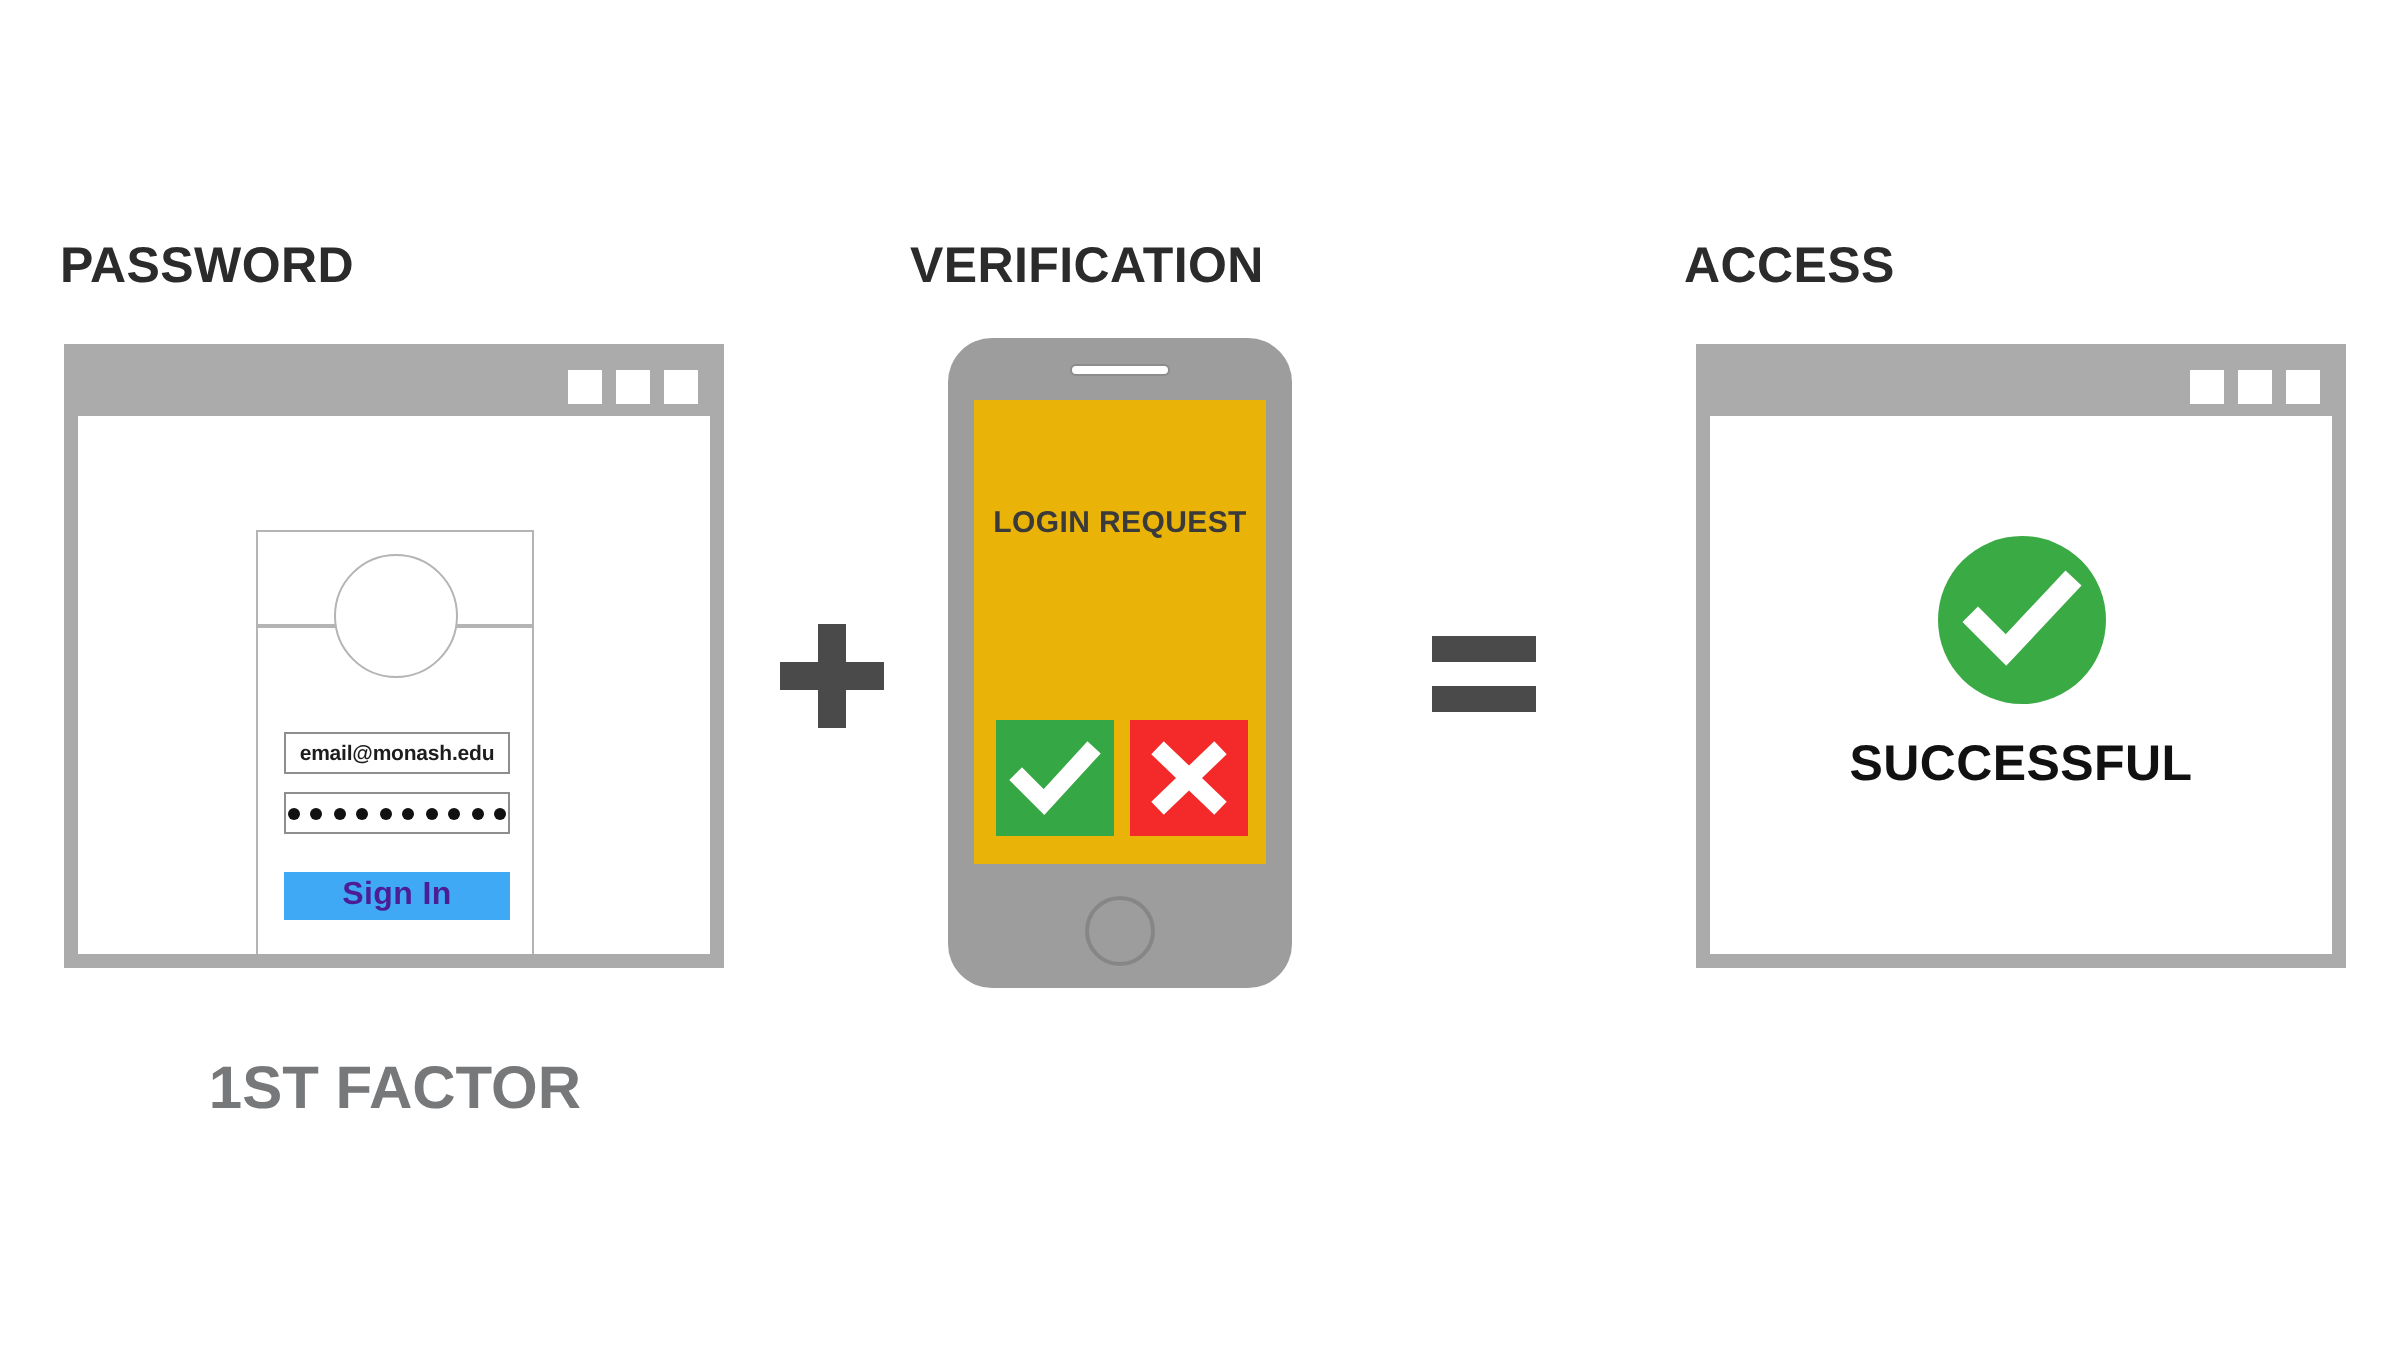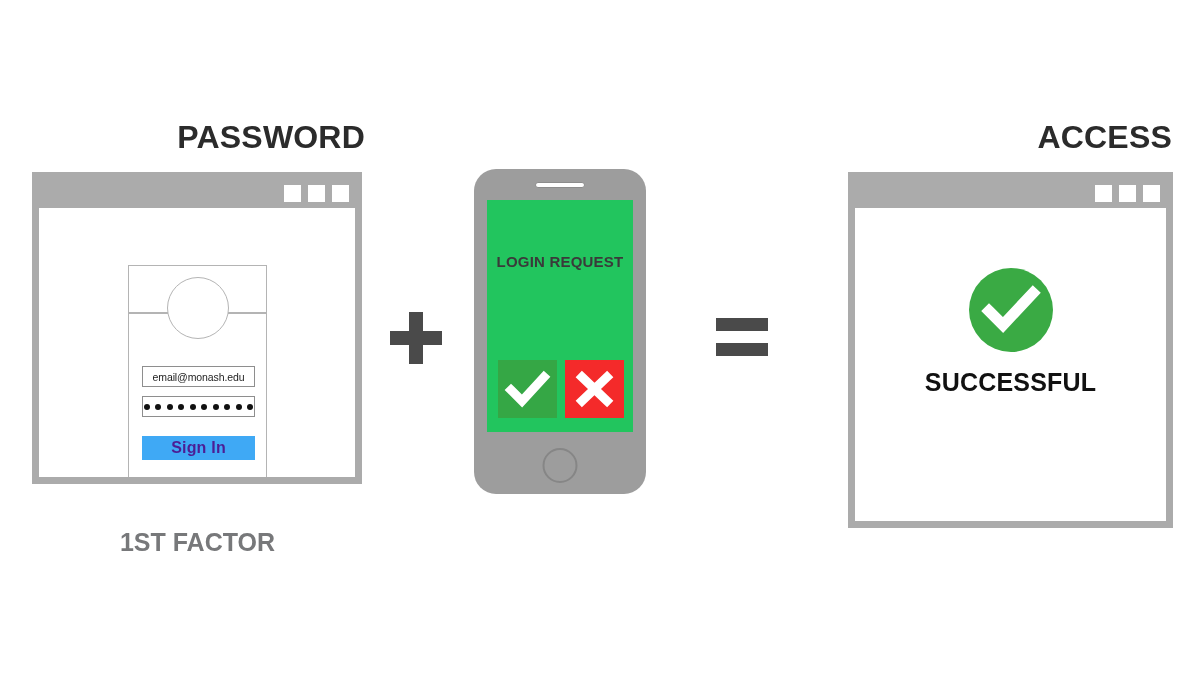--- a/index.html
+++ b/index.html
@@ -14,51 +14,51 @@
   #stage {
     position: relative;
     width: 1200px;
     height: 675px;
     background: #ffffff;
   }
 
   
   .col-heading {
     position: absolute;
-    text-align: right;
-    font-weight: bold;
-    font-size: 32px;
+    text-align: left;
+    font-weight: bold;
+    font-size: 25px;
     letter-spacing: 0.2px;
     color: #2b2b2b;
     white-space: nowrap;
   }
   #heading-password     { left: 30px;  top: 119px; width: 335px; }
   #heading-verification { left: 455px; top: 119px; width: 210px; }
   #heading-access       { left: 842px; top: 119px; width: 330px; }
 
   
   .col-caption {
     position: absolute;
     text-align: center;
     font-weight: bold;
-    font-size: 25px;
+    font-size: 30px;
     color: #77787a;
     white-space: nowrap;
   }
   #caption-first  { left: 30px;  top: 528px; width: 335px; }
   #caption-second { left: 455px; top: 528px; width: 210px; }
 
   
   .browser {
     position: absolute;
     background: #ffffff;
     border: 7px solid #ababab;
   }
   #browser-password { left: 32px;  top: 172px; width: 330px; height: 312px; }
-  #browser-access   { left: 848px; top: 172px; width: 325px; height: 356px; }
+  #browser-access   { left: 848px; top: 172px; width: 325px; height: 312px; }
 
   .browser-titlebar {
     position: relative;
     height: 29px;
     background: #ababab;
     display: flex;
     align-items: center;
     justify-content: flex-end;
     padding-right: 6px;
   }
@@ -111,21 +111,21 @@
     border: 1.5px solid #8e8e8e;
     background: #ffffff;
     display: flex;
     align-items: center;
     justify-content: center;
   }
   #field-email { top: 100px; }
   #field-password { top: 130px; }
   #field-email-text {
     font-size: 10.5px;
-    font-weight: normal;
+    font-weight: bold;
     color: #1d1d1d;
     letter-spacing: -0.1px;
     white-space: nowrap;
   }
   #field-password-dots {
     display: flex;
     gap: 5.5px;
     align-items: center;
   }
   #field-password-dots i {
@@ -201,21 +201,21 @@
     border-radius: 3px;
     background: #ffffff;
     border: 1px solid #8c8c8c;
   }
   #phone-screen {
     position: absolute;
     left: 13px;
     top: 31px;
     width: 146px;
     height: 232px;
-    background: #22c55e;
+    background: #eab308;
   }
   #phone-login-request {
     position: absolute;
     left: 0; right: 0;
     top: 53px;
     text-align: center;
     font-size: 15px;
     font-weight: bold;
     color: #3a3a3a;
     letter-spacing: 0.2px;
@@ -289,20 +289,21 @@
   #operator-equals .eq-bar.top    { top: 0; }
   #operator-equals .eq-bar.bottom { top: 25px; }
 </style>
 </head>
 <body>
 
 <div id="stage">
 
   <div class="col-heading" id="heading-password">PASSWORD</div>
 
+  <div class="col-heading" id="heading-verification">VERIFICATION</div>
 
   <div class="col-heading" id="heading-access">ACCESS</div>
 
   <div class="browser" id="browser-password">
 
     <div class="browser-titlebar">
       <span class="win-square"></span>
       <span class="win-square"></span>
       <span class="win-square"></span>
     </div>

